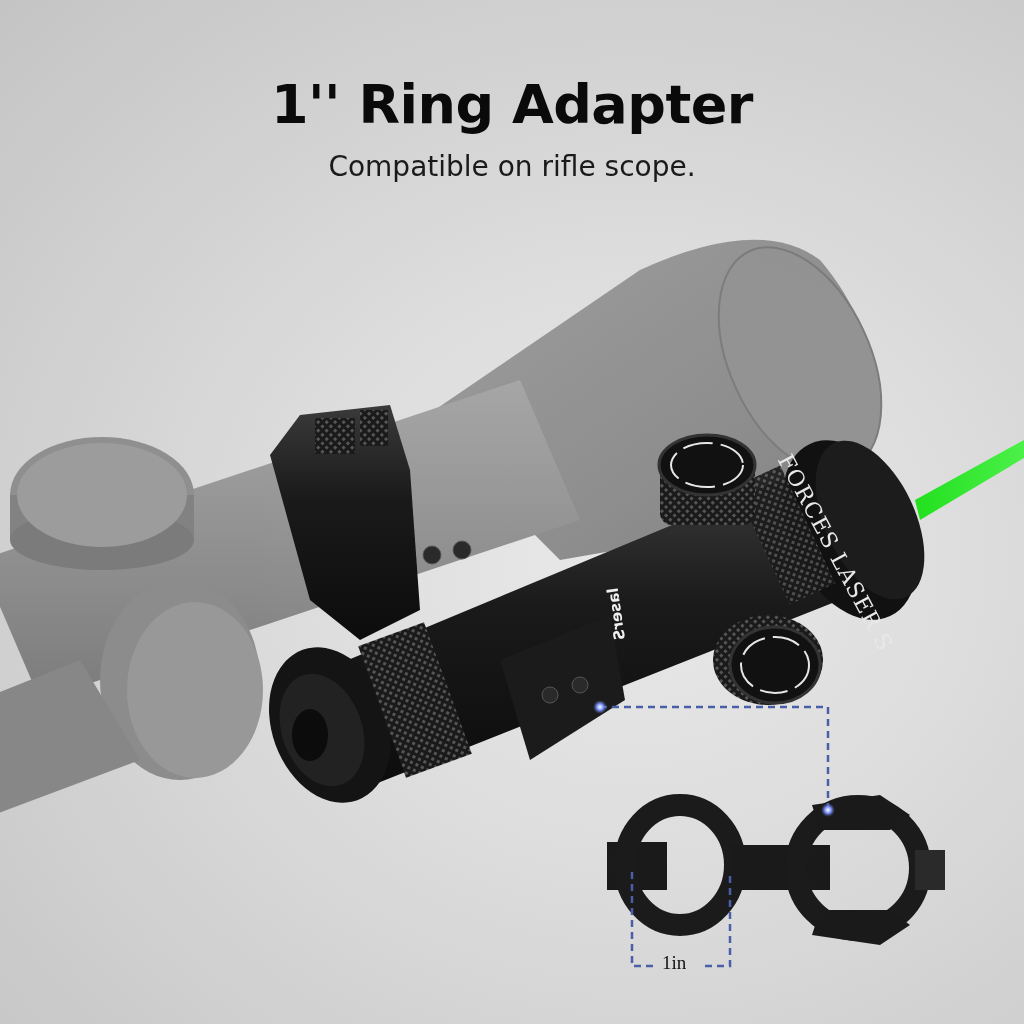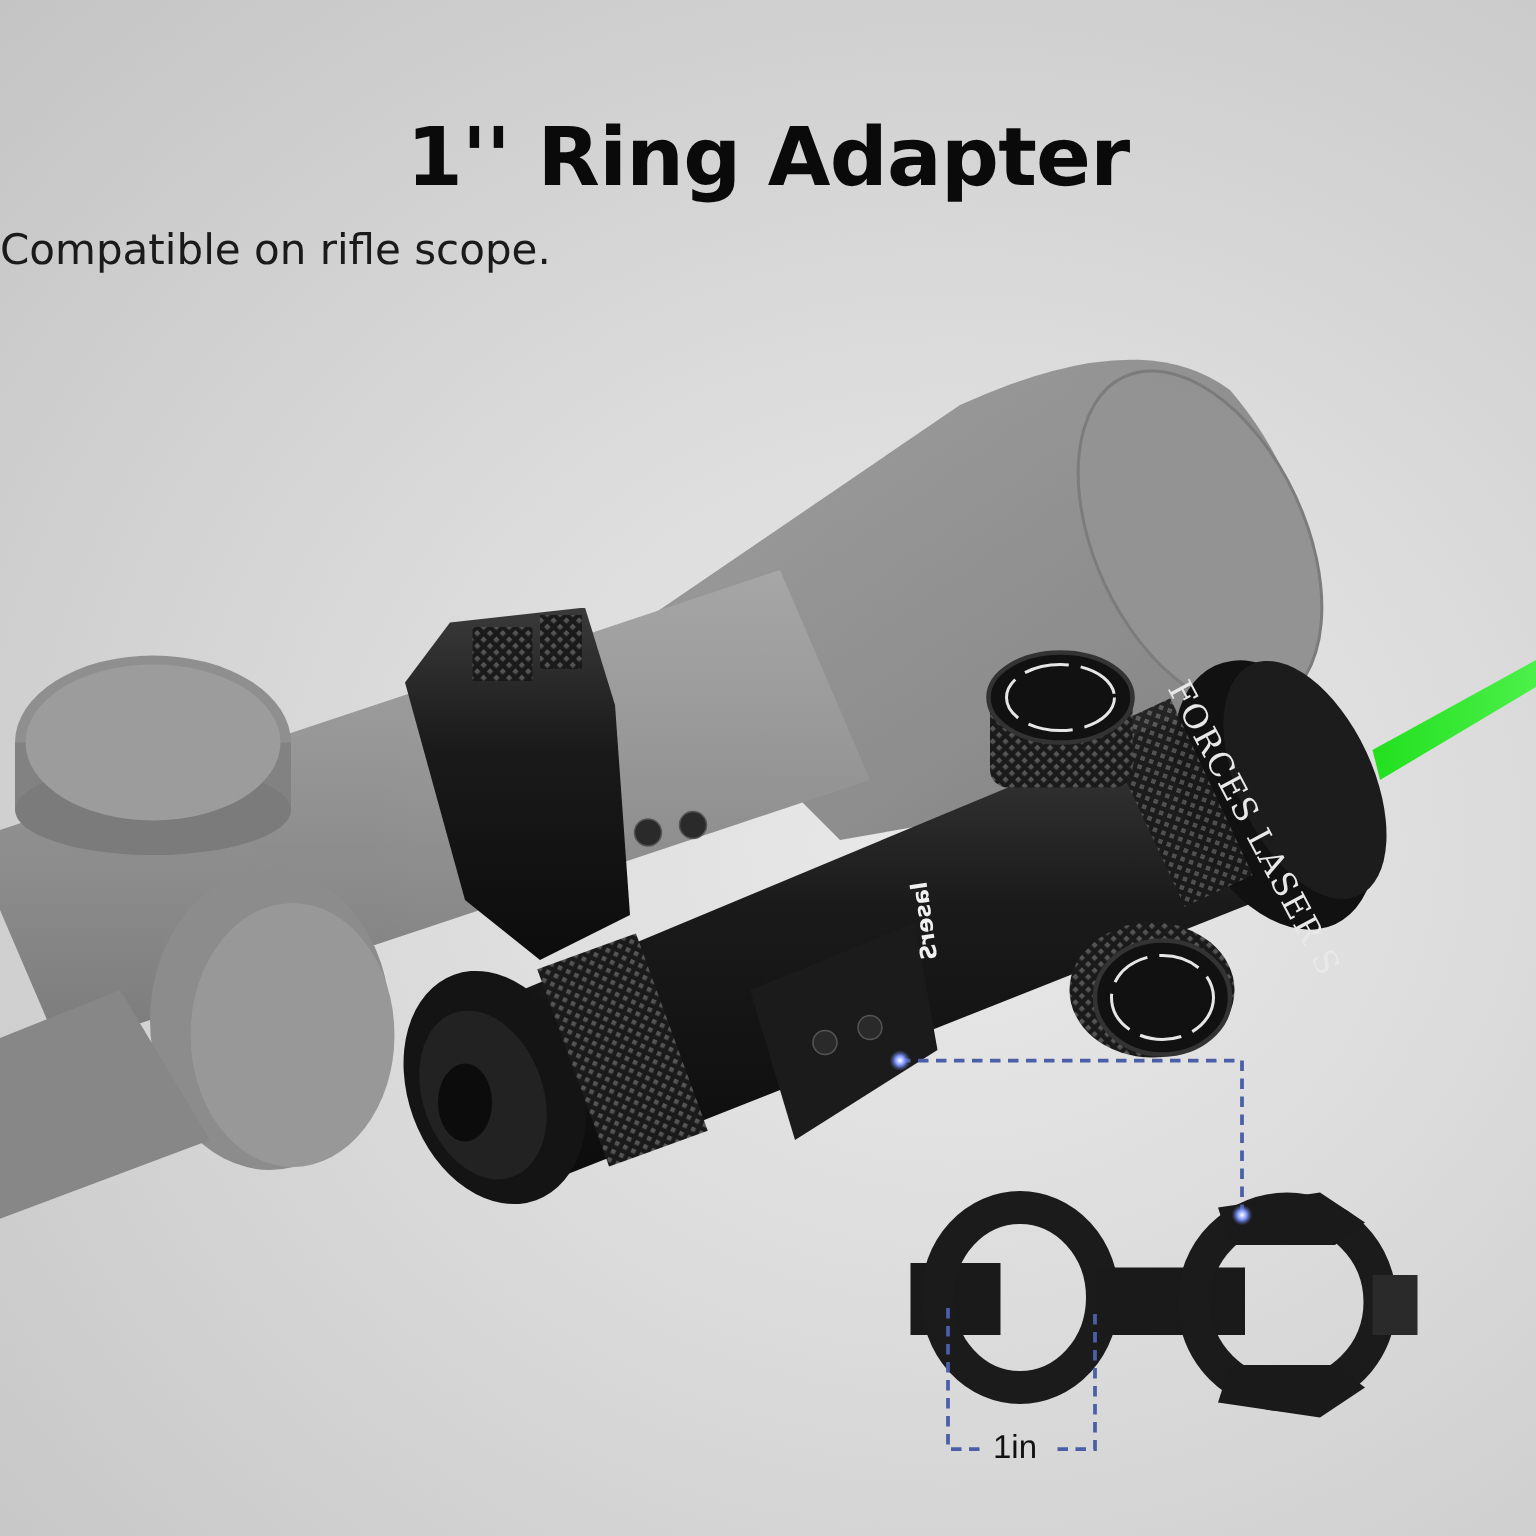--- a/index.html
+++ b/index.html
@@ -7,27 +7,27 @@
       width: 1024px; height: 1024px; overflow: hidden; position: relative;
       background: radial-gradient(ellipse at 62% 55%, #e9e9e9 0%, #dcdcdc 40%, #c4c4c4 100%);
       font-family: "DejaVu Sans", sans-serif;
     }
     .title {
       position: absolute; left: 0; right: 0; top: 73px; text-align: center;
       font-family: "DejaVu Sans", sans-serif; font-weight: bold; font-size: 54px;
       color: #0a0a0a; letter-spacing: -0.5px;
     }
     .subtitle {
-      position: absolute; left: 0; right: 0; top: 150px; 
+      position: absolute; left: 0; right: 0; top: 150px; text-align: center;
       font-family: "DejaVu Sans", sans-serif; font-size: 28px; color: #1a1a1a;
     }
     svg.art { position: absolute; left: 0; top: 0; }
     .dim-label {
-      position: absolute; left: 662px; top: 952px; font-size: 22px; color: #111;
-      font-family: Liberation Sans, sans-serif;
+      position: absolute; left: 662px; top: 952px; font-size: 19px; color: #111;
+      font-family: Liberation Serif, serif;
     }
     .engraving {
       position: absolute; font-family: "DejaVu Serif", serif; color: #e8e8e8;
       white-space: nowrap;
     }
     .brand-vert {
       left: 795px; top: 450px; font-size: 22px; transform-origin: 0 0;
       transform: rotate(62deg); letter-spacing: 1px;
     }
     .brand-small {

